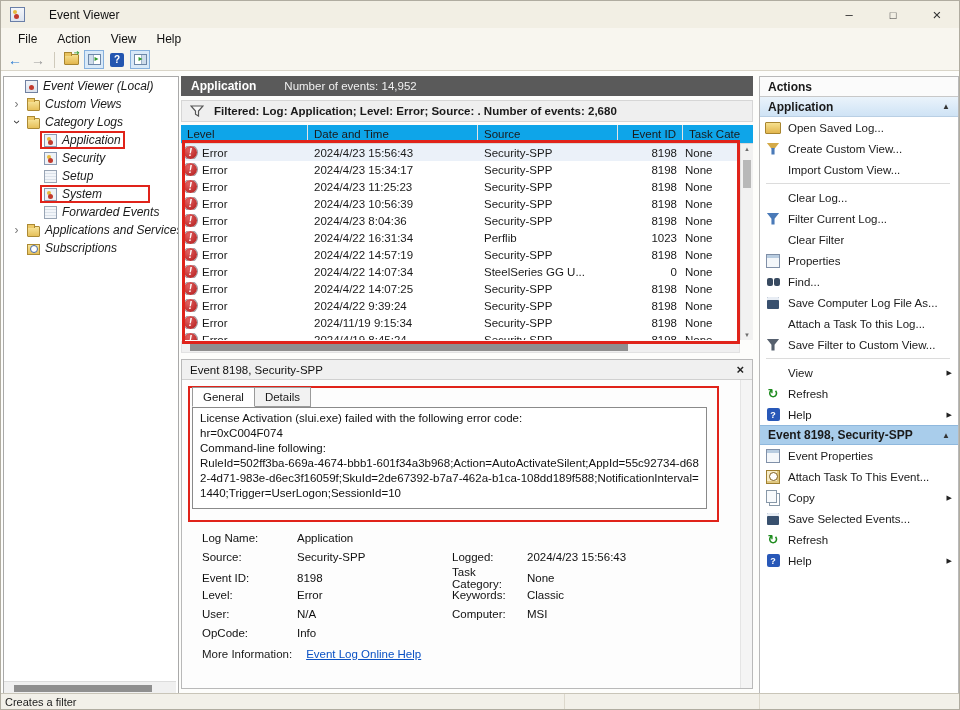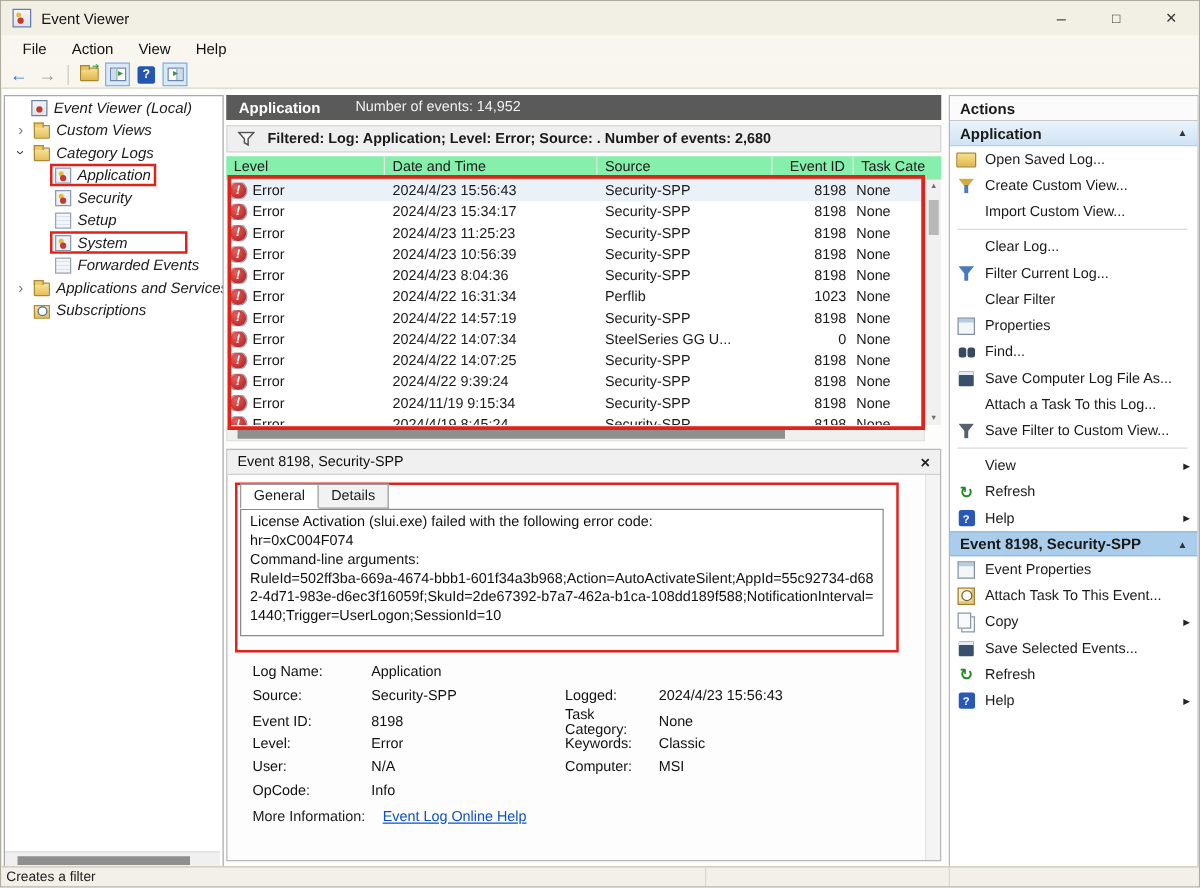--- a/index.html
+++ b/index.html
@@ -2,21 +2,21 @@
 <html><head>
 <meta charset="utf-8">
 <style>
   * { box-sizing: border-box; margin: 0; padding: 0; }
   html,body { width:960px; height:710px; overflow:hidden; }
   body { font-family:"Liberation Sans","DejaVu Sans",sans-serif; font-size:12px; color:#1a1a1a; background:#fdfdfb; }
 
   .window { position:absolute; inset:0; border:1px solid #b0aca0; background:#fdfdfb; overflow:hidden; }
 
   
-  .titlebar { position:absolute; left:0; top:0; right:0; height:27px; background:#f2efe4; display:flex; align-items:center; padding-left:9px; }
+  .titlebar { position:absolute; left:0; top:0; right:0; height:27px; background:#f2efe4; display:flex; align-items:center; padding-left:9px;gap:16px; }
   .app-icon { width:15px; height:15px; border:1px solid #6a7fa8; background:linear-gradient(#f4f6fa,#dde4ef); position:relative; margin-right:8px; }
   .app-icon::before { content:""; position:absolute; left:2px; top:2px; width:4px; height:4px; background:#e8b93c; border-radius:50%; }
   .app-icon::after { content:""; position:absolute; left:3px; bottom:2px; width:5px; height:5px; background:#c23a2e; border-radius:50%; }
   .title-text { font-size:12px; color:#111; }
   .win-controls { margin-left:auto; display:flex; height:100%; }
   .win-btn { width:44px; height:100%; display:flex; align-items:center; justify-content:center; font-size:13px; color:#333; }
   .win-btn.max { font-size:11px; }
   .win-btn.close { font-size:15px; }
 
   
@@ -68,21 +68,21 @@
 
   
   .center { position:absolute; left:180px; top:75px; width:572px; }
   .center-header { height:20px; background:#5a5a5a; color:#fff; display:flex; align-items:center; padding-left:10px; }
   .center-header .t { font-weight:bold; font-size:12px; }
   .center-header .c { margin-left:28px; font-size:11.5px; color:#f0f0f0; }
   .filter-bar { margin-top:4px; height:22px; background:#efefef; border:1px solid #d6d6d6; display:flex; align-items:center; padding-left:8px; gap:10px; }
   .filter-bar .txt { font-weight:bold; font-size:11.5px; color:#1a1a1a; }
 
   .grid { margin-top:3px; position:relative; background:#fff; }
-  .gheader { display:flex; height:19px; border-bottom:1px solid #d8d8d8; background:#86efac; padding-right:13px; }
+  .gheader { display:flex; height:19px; border-bottom:1px solid #d8d8d8; background:#0ea5e9; padding-right:13px; }
   .gheader .hc { font-size:11.5px; color:#1a1a1a; display:flex; align-items:center; padding-left:6px; border-right:1px solid #e4e4e4; overflow:hidden; white-space:nowrap; }
   .hc:nth-child(1){ width:127px; }
   .hc:nth-child(2){ width:170px; }
   .hc:nth-child(3){ width:140px; }
   .hc:nth-child(4){ width:65px; justify-content:flex-end; padding-right:6px; }
   .hc:nth-child(5){ width:57px; border-right:none; }
   .rows { height:196px; overflow:hidden; position:relative; }
   .row { display:flex; height:17px; align-items:center; font-size:11.5px; }
   .row.selected { background:#ebf1f9; }
   .cell { white-space:nowrap; overflow:hidden; }
@@ -466,21 +466,21 @@
           <span class="tab active">General</span>
 
           <span class="tab">Details</span>
         </div>
       <div class="msg-box">
 
           <div class="msg-line">License Activation (slui.exe) failed with the following error code:</div>
 
           <div class="msg-line">hr=0xC004F074</div>
 
-          <div class="msg-line">Command-line arguments:</div>
+          <div class="msg-line">Command-line following:</div>
 
           <div class="msg-line">RuleId=502ff3ba-669a-4674-bbb1-601f34a3b968;Action=AutoActivateSilent;AppId=55c92734-d682-4d71-983e-d6ec3f16059f;SkuId=2de67392-b7a7-462a-b1ca-108dd189f588;NotificationInterval=1440;Trigger=UserLogon;SessionId=10</div>
         </div>
       <div class="anno detail-box"></div>
       <div class="fields">
 
           <div class="field-row">
             <span class="fl">Log Name:</span>
             <span class="fv">Application</span>
             <span class="fr"></span>

